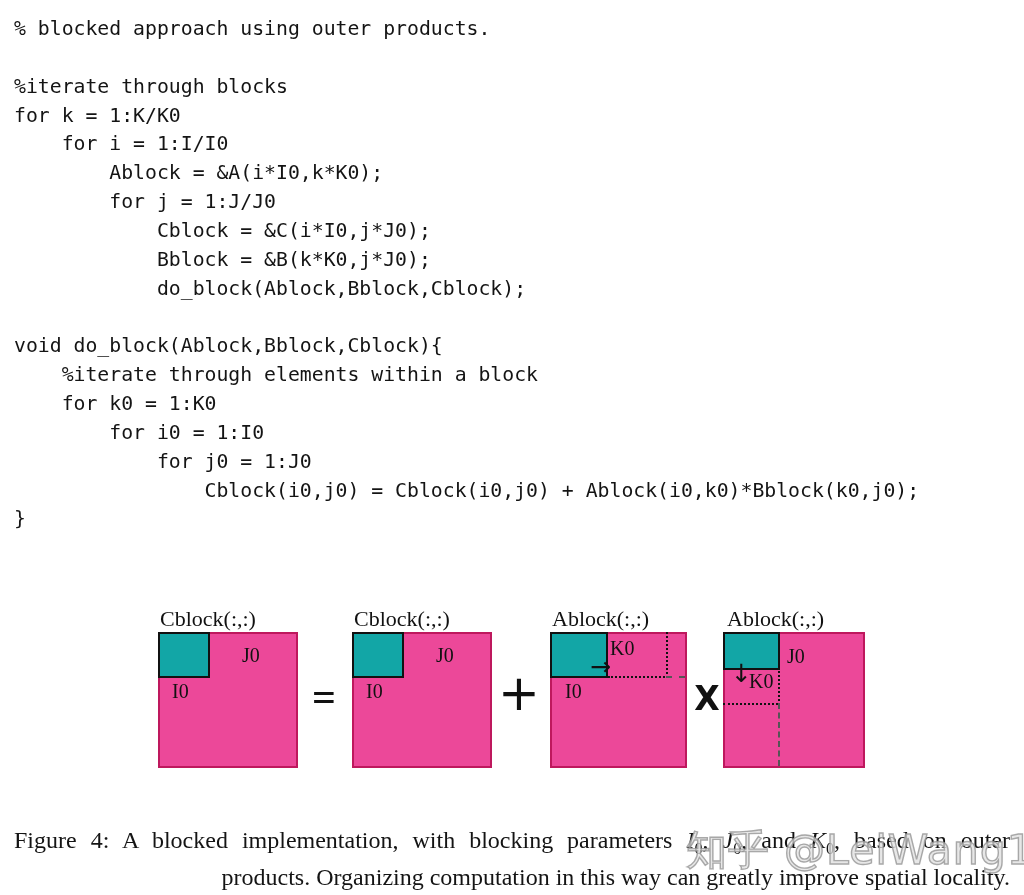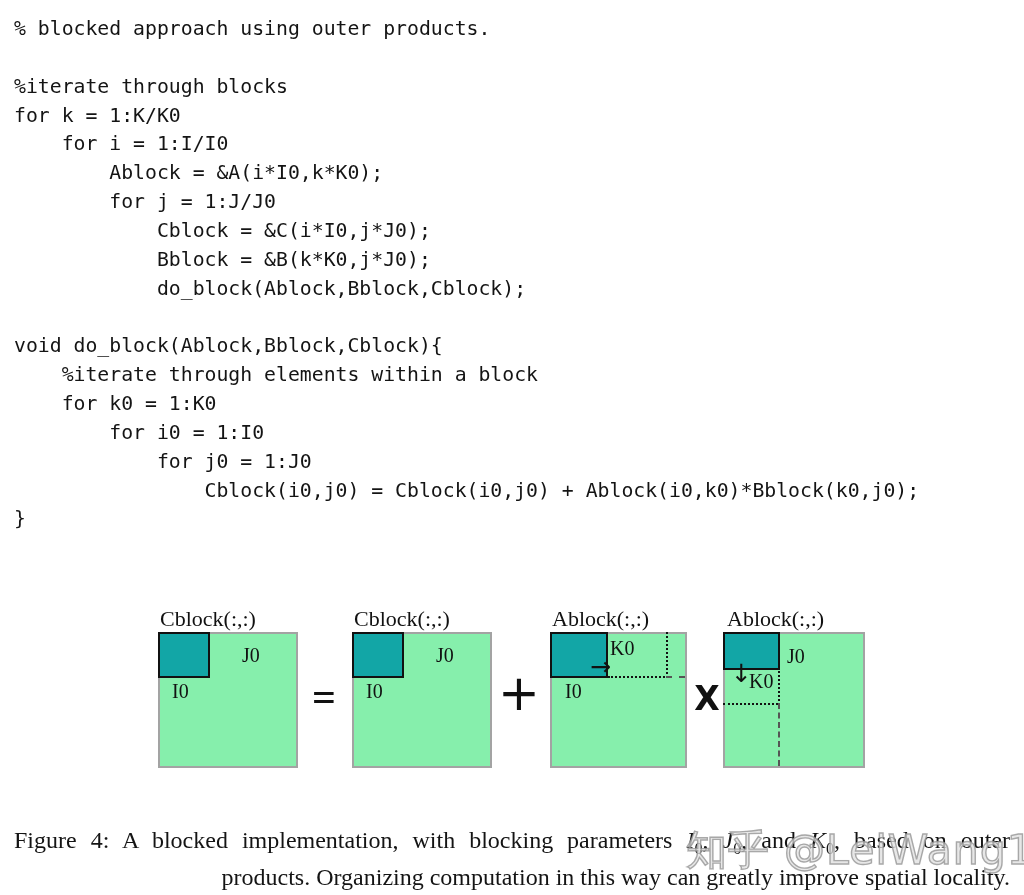--- a/index.html
+++ b/index.html
@@ -7,21 +7,21 @@
         font-family:"Liberation Serif",serif;color:#111;}
 
   
   .code{position:absolute;left:14px;top:15px;margin:0;
         font-family:"DejaVu Sans Mono",monospace;font-size:19.8px;color:#141414;}
   .code-line{white-space:pre;height:28.85px;line-height:28.85px;}
 
   
   .mtitle{position:absolute;top:606px;font-size:22px;color:#111;white-space:nowrap;}
   .square{position:absolute;top:632px;height:136px;box-sizing:border-box;
-          border:2px solid #a3a3a3;background:#86efac;}
+          border:2px solid #be185d;background:#ec4899;}
   .teal{position:absolute;box-sizing:border-box;border:2px solid #111;}
   .lbl{position:absolute;font-size:20px;color:#111;line-height:1;white-space:nowrap;}
   .op{position:absolute;text-align:center;color:#111;line-height:1;}
   .op-eq{left:300px;top:676px;width:48px;font-size:42px;font-weight:bold;font-family:"Liberation Serif",serif;}
   .op-plus{left:494px;top:668px;width:50px;font-size:50px;font-family:"DejaVu Sans",sans-serif;}
   .op-times{left:684px;top:682px;width:46px;font-size:33px;font-weight:bold;font-family:"DejaVu Sans",sans-serif;}
   .dotted-rect{position:absolute;box-sizing:border-box;
                border-right:2px dotted #111;border-bottom:2px dotted #111;}
   .dash-h{position:absolute;height:0;border-bottom:2px dashed #555;}
   .dot-h{position:absolute;height:0;border-top:2px dotted #111;}

